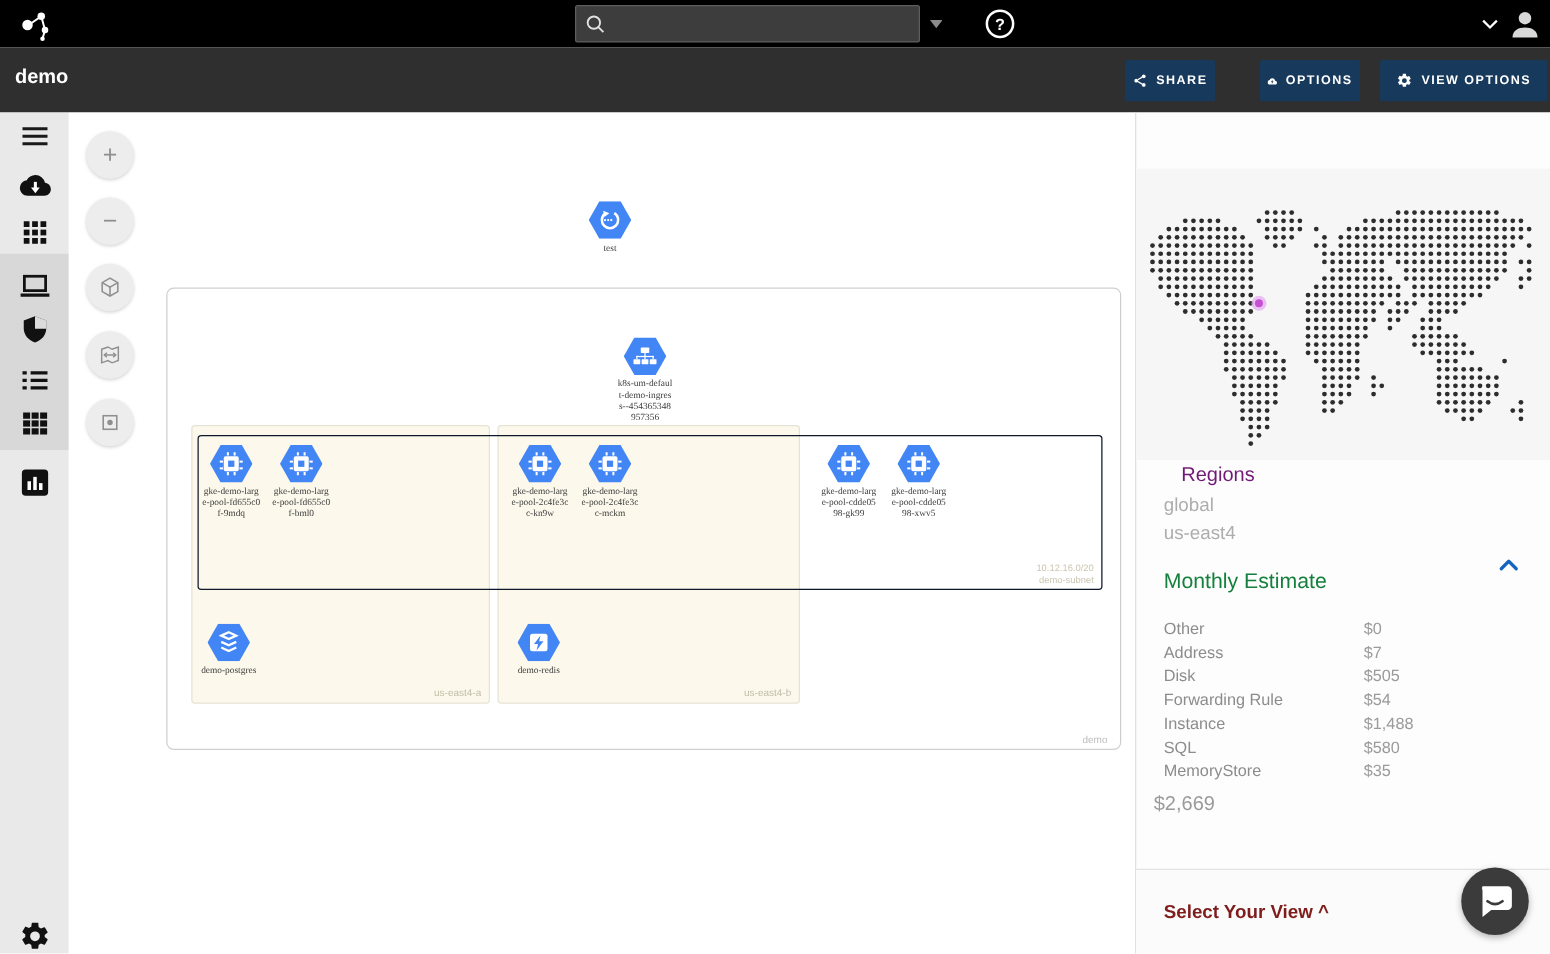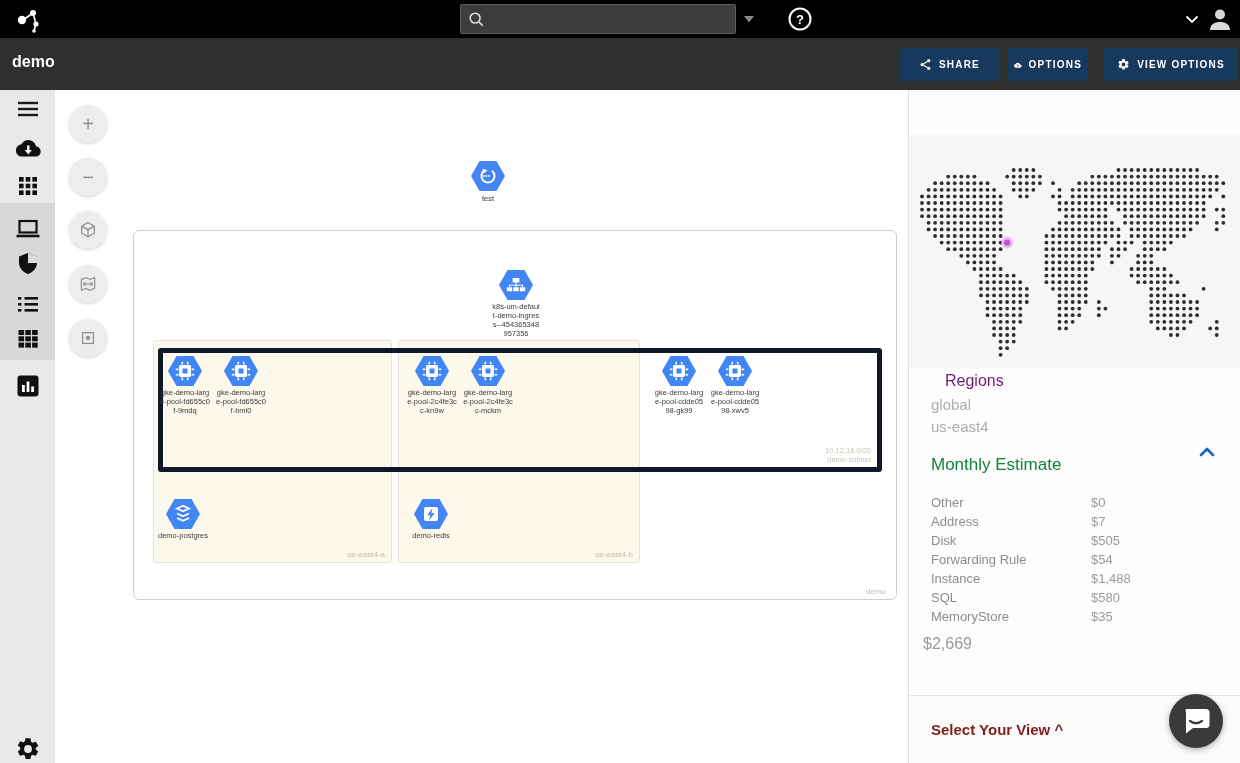--- a/index.html
+++ b/index.html
@@ -19,21 +19,21 @@
   .top-chevron{position:absolute;left:1185px;top:15px;width:14px;height:9px;}
   .top-user{position:absolute;left:1206px;top:6px;width:28px;height:26px;}
 
   
   .titlebar{position:absolute;left:0;top:38px;width:1240px;height:52px;background:#2f2f2f;}
   .page-title{position:absolute;left:12px;top:15px;color:#fff;font-size:16px;font-weight:700;}
   .tb-btn{position:absolute;top:10px;height:33px;background:#17395c;color:#fff;border:none;
           border-radius:2px;font-size:10px;letter-spacing:1.2px;font-weight:700;
           display:flex;align-items:center;justify-content:center;gap:7px;cursor:pointer;
           font-family:"Liberation Sans",sans-serif;}
-  .btn-share{left:900px;width:99px;}
+  .btn-share{left:900px;width:72px;}
   .btn-export{left:1008px;width:80px;}
   .btn-view{left:1104px;width:134px;}
 
   
   .sidebar{position:absolute;left:0;top:90px;width:55px;height:673px;background:#e9e9e9;}
   .sidebar-active{position:absolute;left:0;top:113px;width:55px;height:157px;background:#d8d8d8;}
   .side-ic{position:absolute;left:15px;width:26px;height:26px;cursor:pointer;}
 
   
   .canvas{position:absolute;left:55px;top:90px;width:853px;height:673px;background:#fff;}
@@ -42,25 +42,25 @@
        color:#8f8f8f;cursor:pointer;}
   .ctl-sign{font-size:20px;line-height:20px;color:#8f8f8f;}
   .edges{position:absolute;left:0;top:0;width:853px;height:673px;pointer-events:none;}
   .outer-box{position:absolute;left:78px;top:140px;width:764px;height:370px;background:#fff;
              border:1.5px solid #cfcfcf;border-radius:6px;}
   .boundary-label{position:absolute;right:10px;bottom:3px;font-size:8px;color:#bdbdbd;}
   .zone{position:absolute;top:250px;height:223px;background:#fcf8eb;border:1px solid #e6e2d4;border-radius:3px;}
   .zone-a{left:98px;width:239px;} .zone-b{left:343px;width:242px;} .zone-c{left:593px;width:239px;}
   .zlabel{position:absolute;right:6px;bottom:3px;font-size:8px;color:#c2bda8;}
   .subnet{position:absolute;left:103px;top:258px;width:724px;height:124px;background:transparent;
-          border:5px solid #0f172a;border-radius:3px;}
+          border:1px solid #0f172a;border-radius:3px;}
   .subnet-label{position:absolute;right:6px;bottom:3px;font-size:7.5px;color:#cbc6b2;text-align:right;line-height:9px;}
   .hex{position:absolute;width:34px;height:30px;cursor:pointer;}
   .nlabel{position:absolute;width:104px;text-align:center;font-size:7.5px;line-height:9px;
-          color:#3d3d3d;white-space:pre-line;}
+          color:#3d3d3d;white-space:pre-line;font-family:Liberation Serif, serif;}
 
   
   .panel{position:absolute;left:908px;top:90px;width:332px;height:673px;background:#fdfdfd;
          border-left:1px solid #e0e0e0;}
   .tabrow{position:absolute;left:0;top:0;width:332px;height:45px;background:#ececec;}
   .tab{position:absolute;top:0;height:45px;display:flex;align-items:center;justify-content:center;
        font-size:15px;color:#2c3a52;cursor:pointer;}
   .tab-attributes{left:0;width:107px;background:#fff;}
   .tab-versions{left:107px;width:95px;background:#c9c9c9;}
   .map-section{position:absolute;left:0;top:45px;width:332px;height:233px;background:#f6f6f6;}

